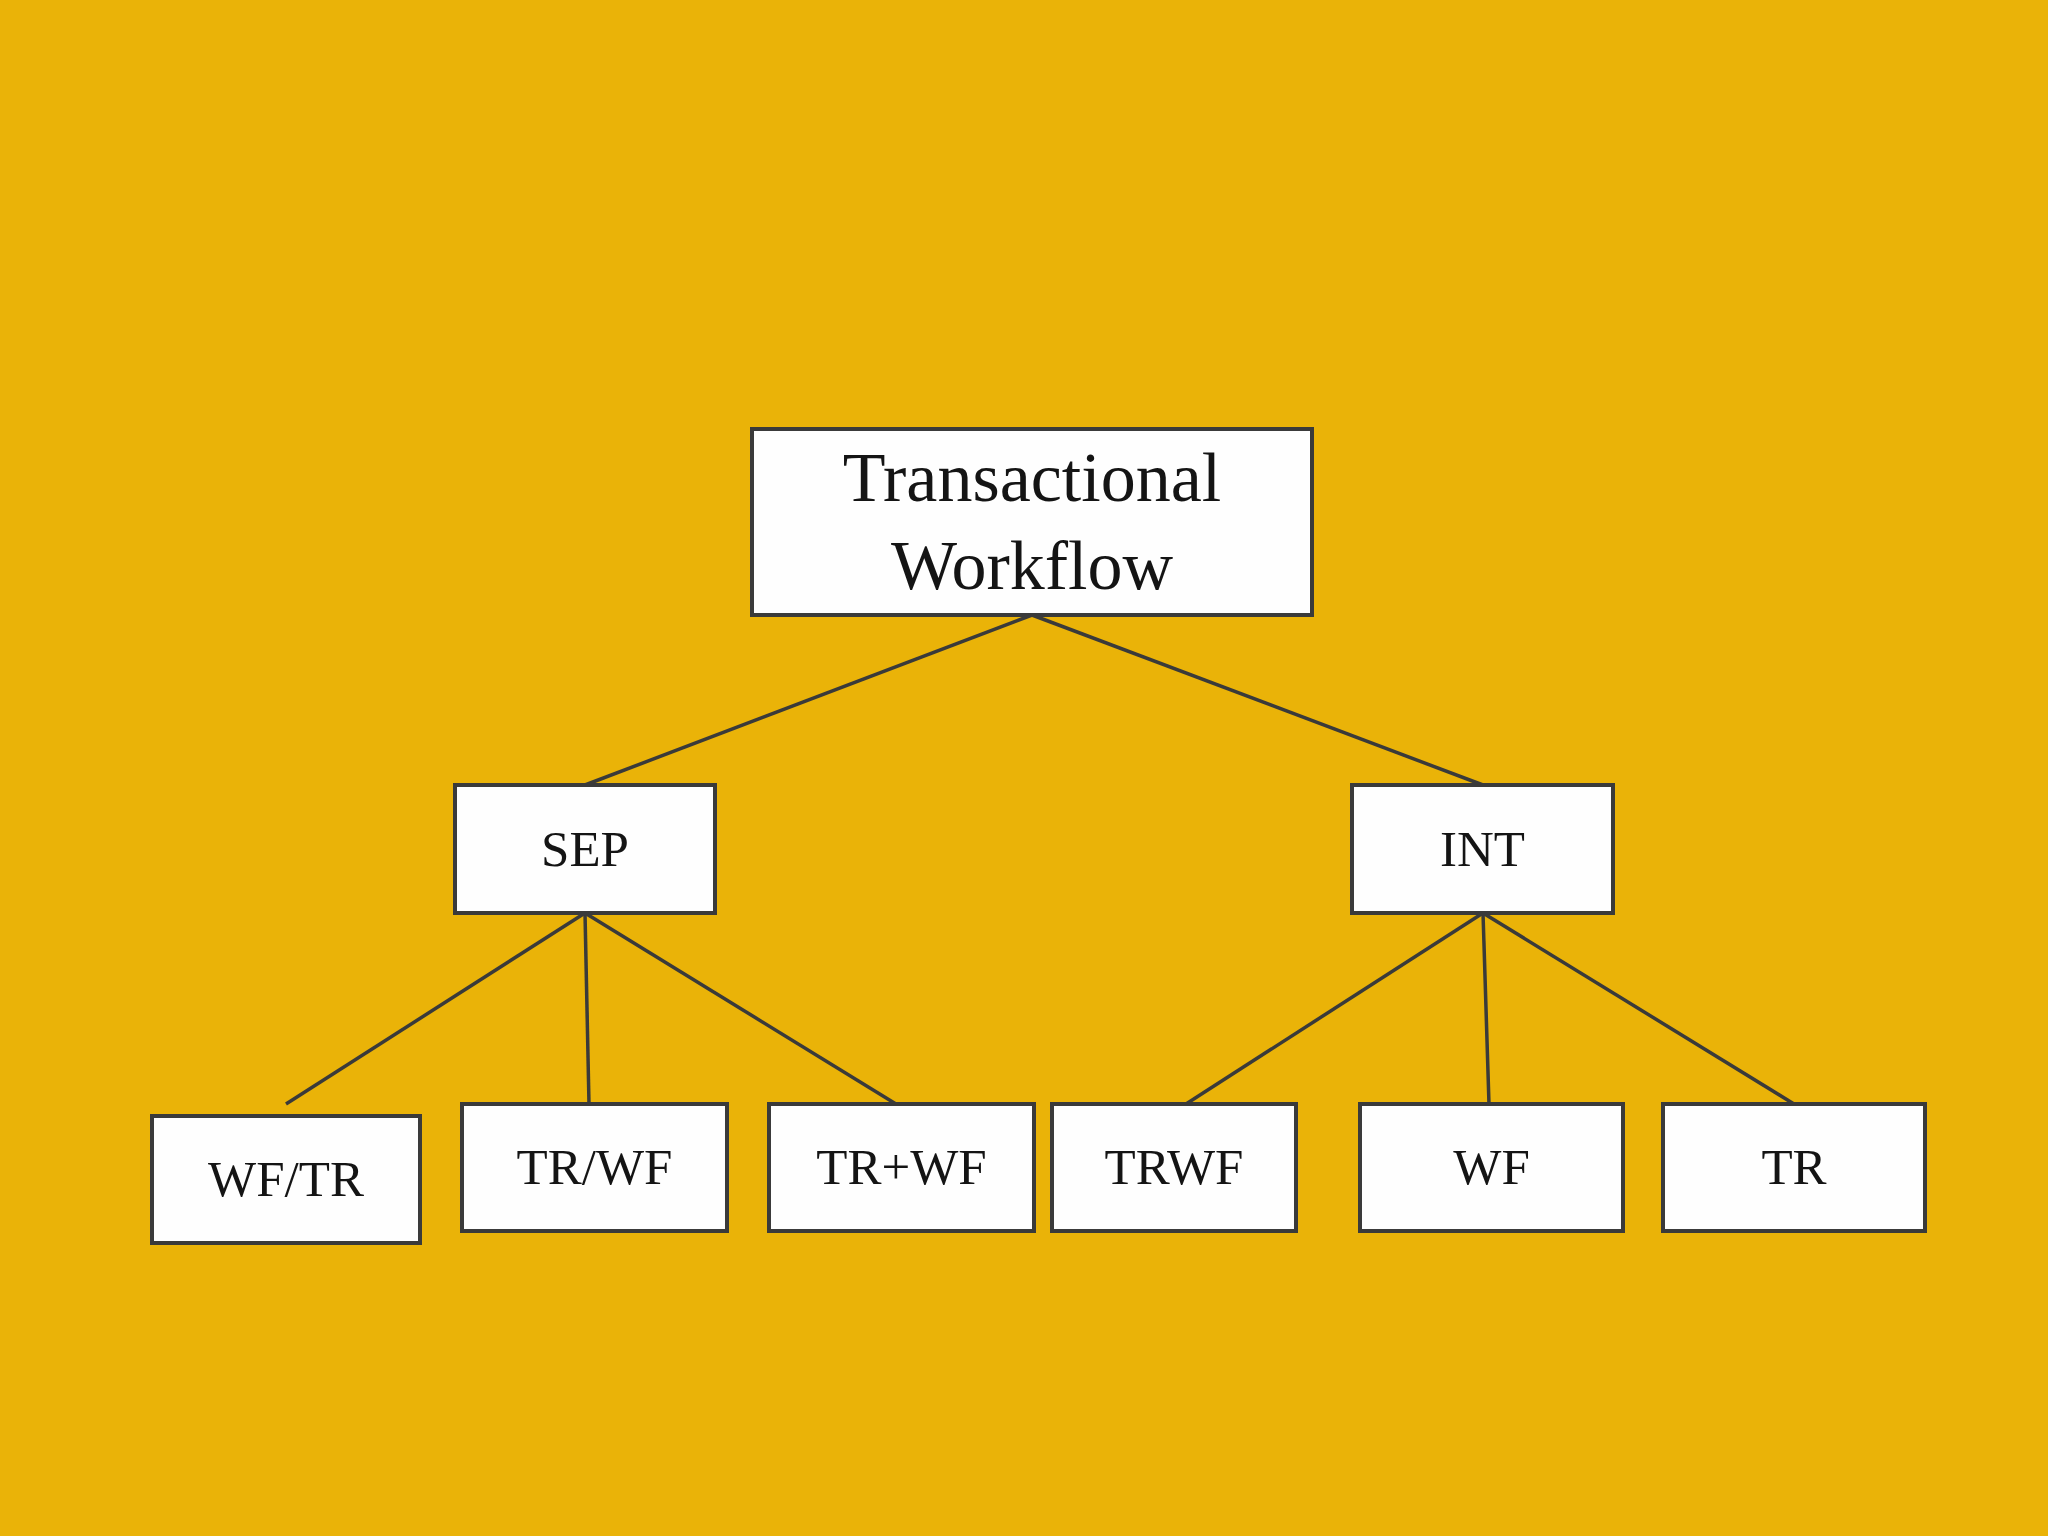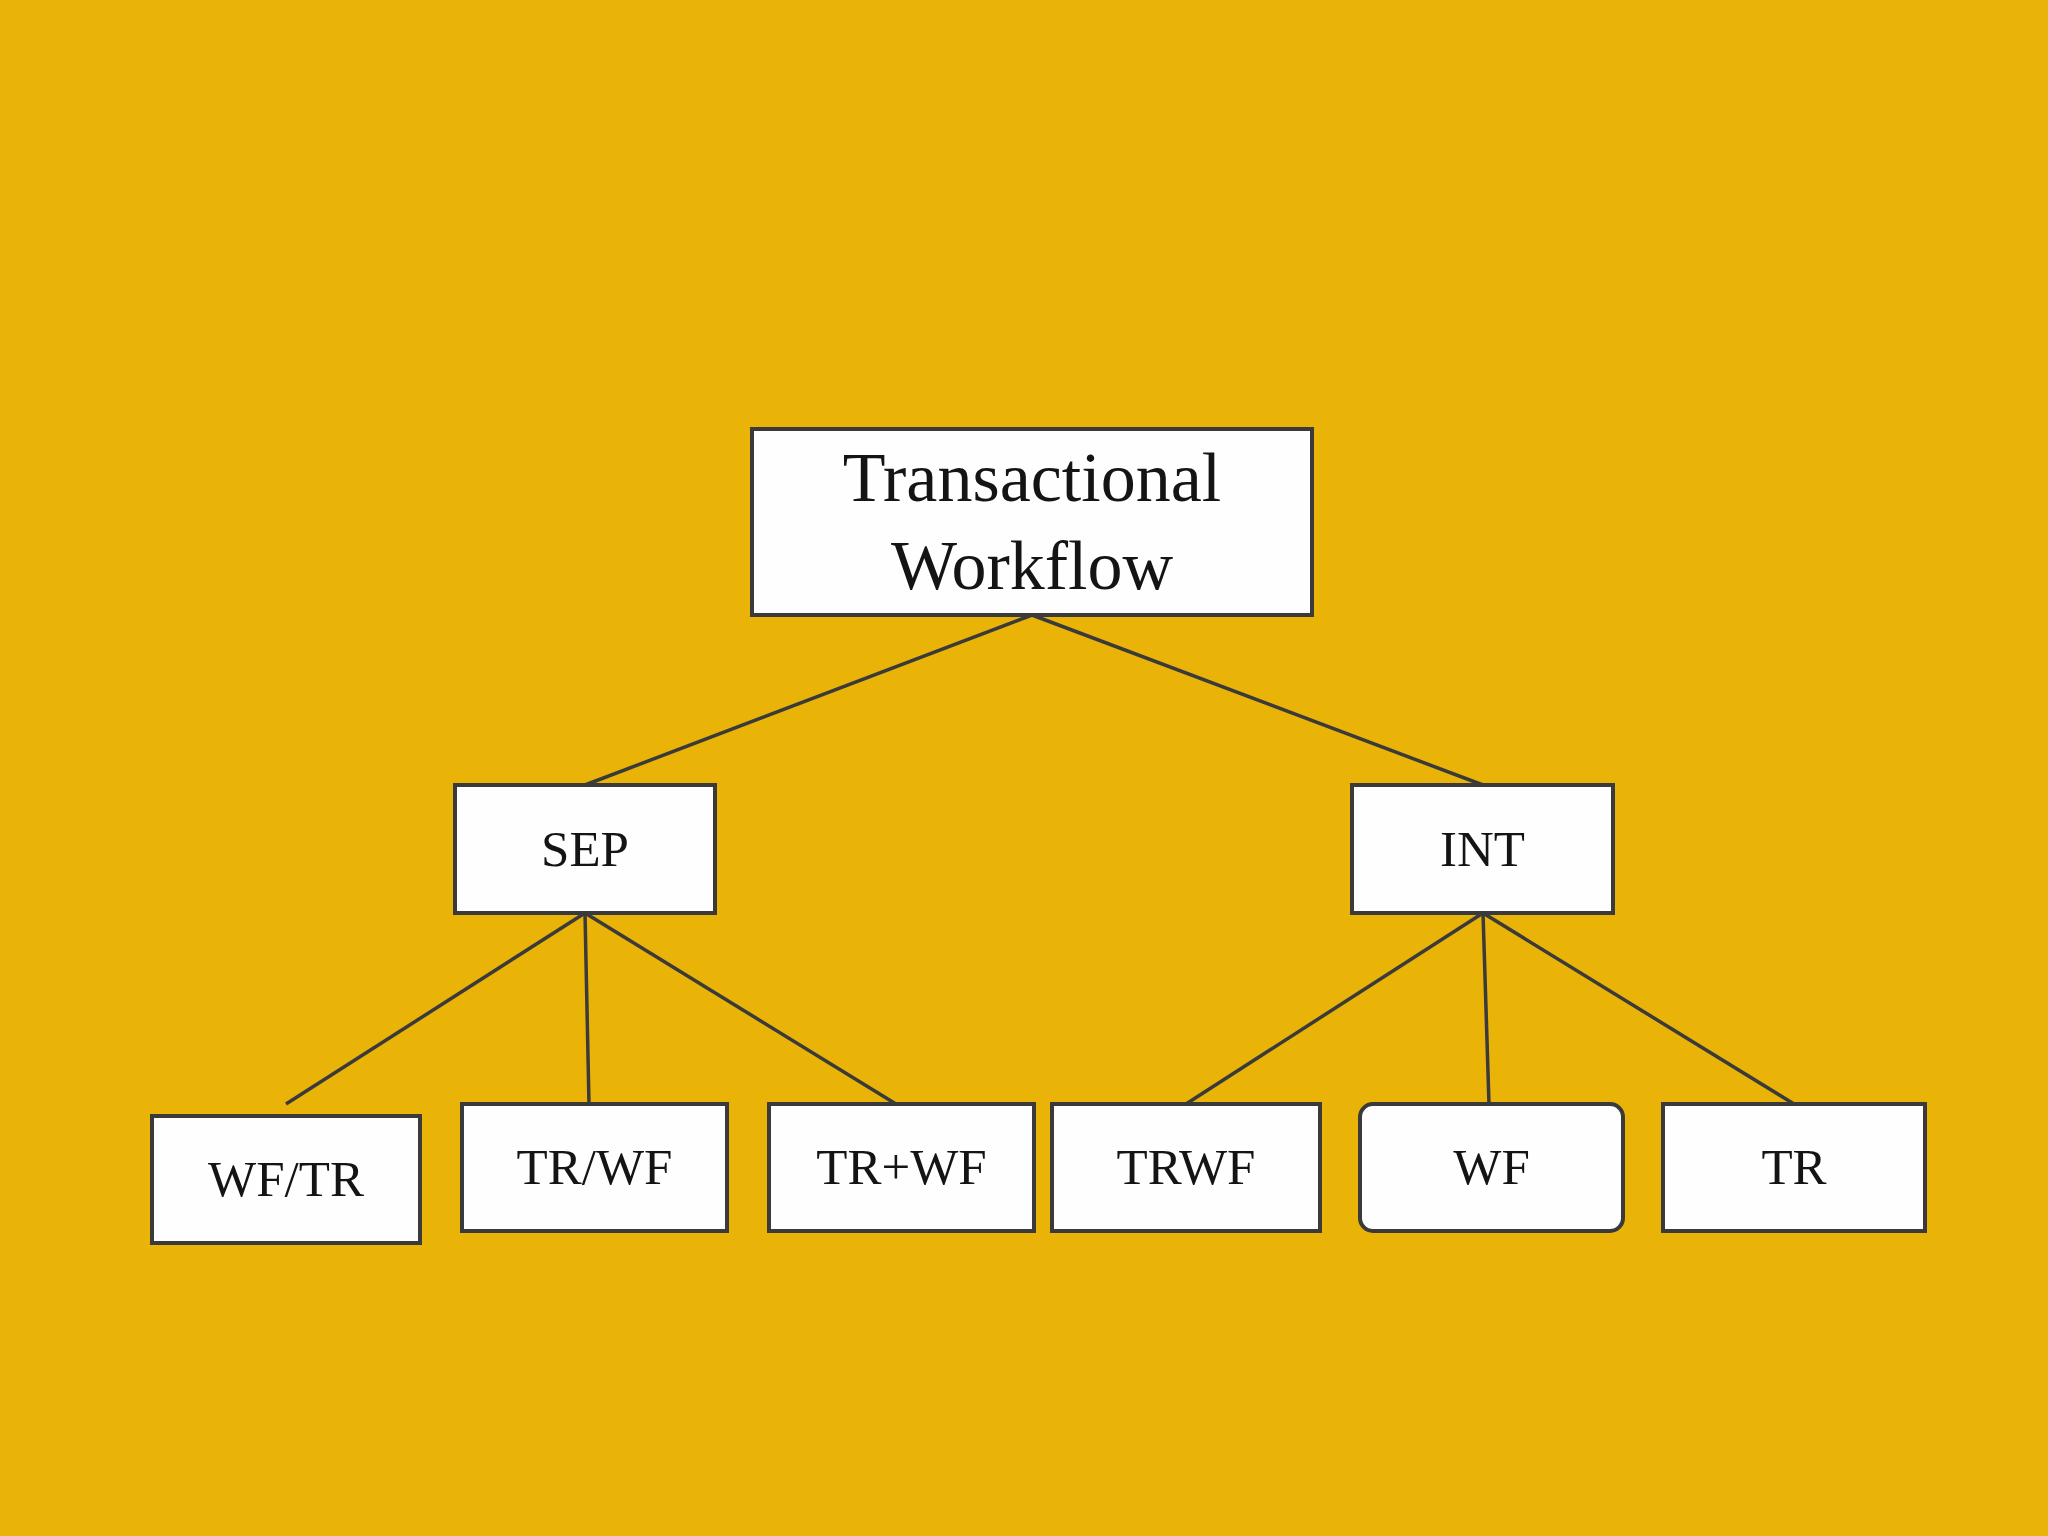--- a/index.html
+++ b/index.html
@@ -45,22 +45,22 @@
   }
   .node-mid, .node-leaf {
     font-size: 51px;
     line-height: 1;
   }
   .node-sep   { left: 453px;  top: 783px;  width: 264px; height: 132px; }
   .node-int   { left: 1350px; top: 783px;  width: 265px; height: 132px; }
   .node-wftr  { left: 150px;  top: 1102px; width: 272px; height: 131px; margin-top: 12px; }
   .node-trwf-slash { left: 460px; top: 1102px; width: 269px; height: 131px; }
   .node-trpluswf   { left: 767px; top: 1102px; width: 269px; height: 131px; font-family: Liberation Serif, serif; }
-  .node-trwf  { left: 1050px; top: 1102px; width: 272px; height: 131px; justify-content: center; }
-  .node-wf    { left: 1358px; top: 1102px; width: 267px; height: 131px; border-radius: 15px; }
+  .node-trwf  { left: 1050px; top: 1102px; width: 248px; height: 131px; justify-content: center; }
+  .node-wf    { left: 1358px; top: 1102px; width: 267px; height: 131px; }
   .node-tr    { left: 1661px; top: 1102px; width: 266px; height: 131px; }
 </style>
 </head>
 <body>
 
 <div class="page">
 
   <svg class="connectors" viewBox="0 0 2048 1536" xmlns="http://www.w3.org/2000/svg">
     <g stroke="#3a3a3a" stroke-width="3.5" fill="none">
       <line x1="1032" y1="615" x2="585" y2="785"></line>

